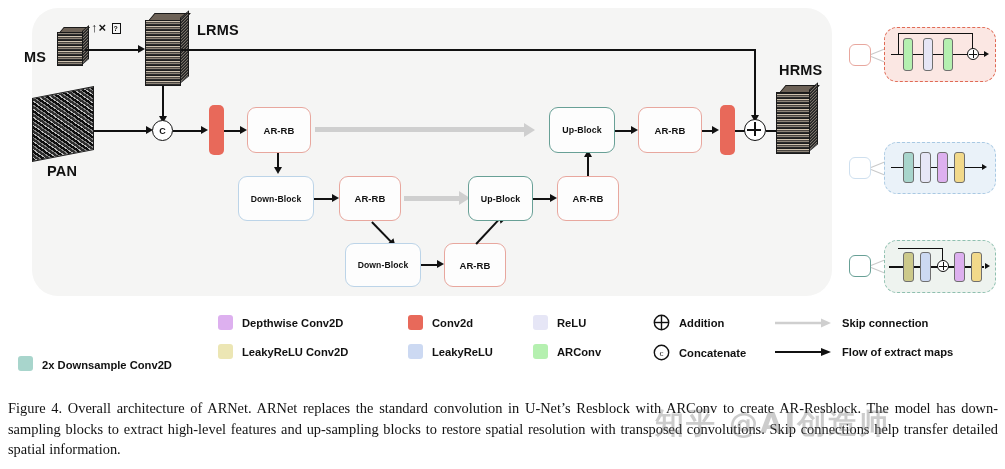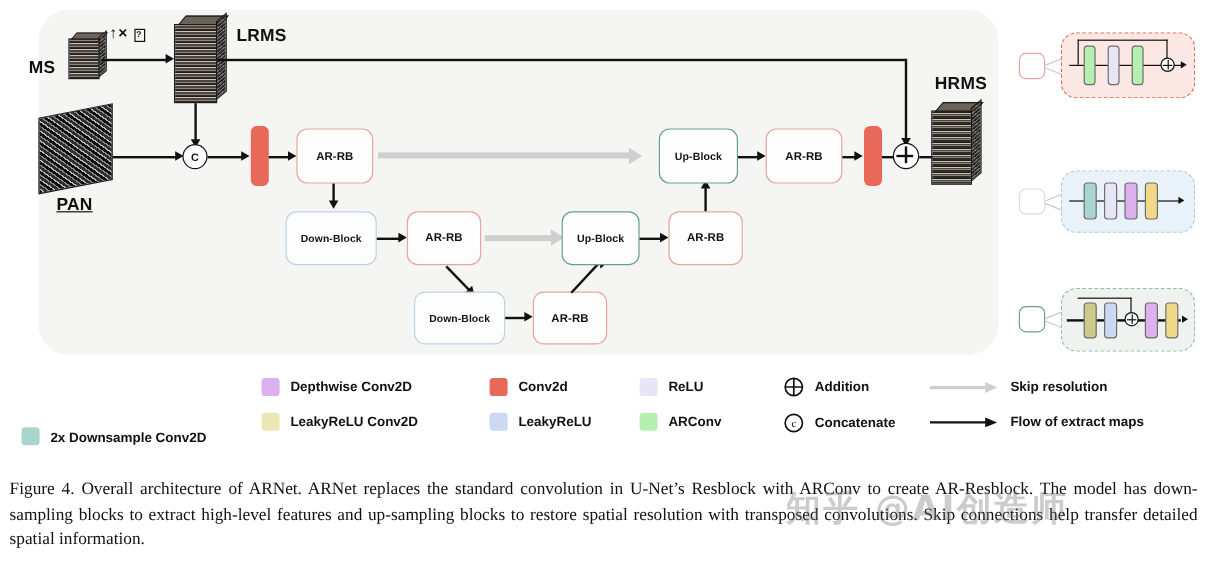--- a/index.html
+++ b/index.html
@@ -249,21 +249,21 @@
   <div class="imglabel" style="left:197px; top:22px;">LRMS</div>
 
   <div class="ln h" style="left:181px; top:49px; width:574px;"></div>
   <div class="ln v" style="left:754px; top:49px; height:70px;"></div>
   <div class="ahead down" style="left:750.6px; top:115px;"></div>
 
   <div class="ln v" style="left:162px; top:86px; height:33px;"></div>
   <div class="ahead down" style="left:158.6px; top:116px;"></div>
 
   <div class="pan-img" style="left:32px; top:92px; width:62px; height:64px;"></div>
-  <div class="imglabel" style="left:47px; top:163px;text-decoration:underline;">PAN</div>
+  <div class="imglabel" style="left:47px; top:163px;">PAN</div>
 
   <div class="ln h" style="left:94px; top:130px; width:53px;"></div>
   <div class="ahead right" style="left:146px; top:126px;"></div>
 
   <div class="opcircle" style="left:152px; top:120px; width:21px; height:21px;">
     <span>C</span>
   </div>
 
   <div class="ln h" style="left:173px; top:130px; width:29px;"></div>
   <div class="ahead right" style="left:201px; top:126px;"></div>
@@ -462,21 +462,21 @@
     <span class="lg-tx">Concatenate</span>
   </div>
 
   <div class="lg-item" style="left:775px; top:316px;">
     <span class="lg-arrow">
       <svg width="58" height="14" viewBox="0 0 58 14">
         <line x1="0" y1="7" x2="46" y2="7" stroke="#cfcfcf" stroke-width="2.6"></line>
         <polygon points="46,2.4 56,7 46,11.6" fill="#cfcfcf"></polygon>
       </svg>
     </span>
-    <span class="lg-tx">Skip resolution</span>
+    <span class="lg-tx">Skip connection</span>
   </div>
   <div class="lg-item" style="left:775px; top:345px;">
     <span class="lg-arrow">
       <svg width="58" height="14" viewBox="0 0 58 14">
         <line x1="0" y1="7" x2="47" y2="7" stroke="#111" stroke-width="1.8"></line>
         <polygon points="46,3 56,7 46,11" fill="#111"></polygon>
       </svg>
     </span>
     <span class="lg-tx">Flow of extract maps</span>
   </div>

